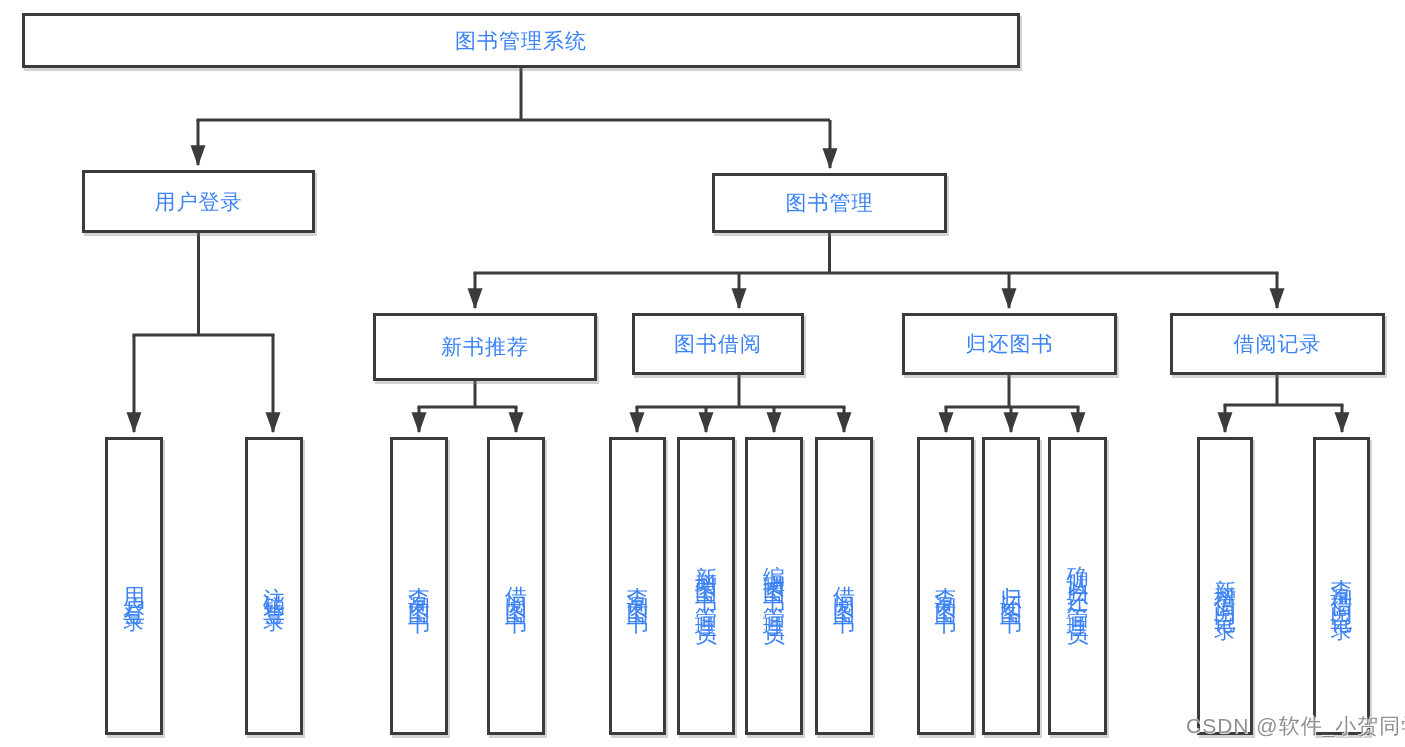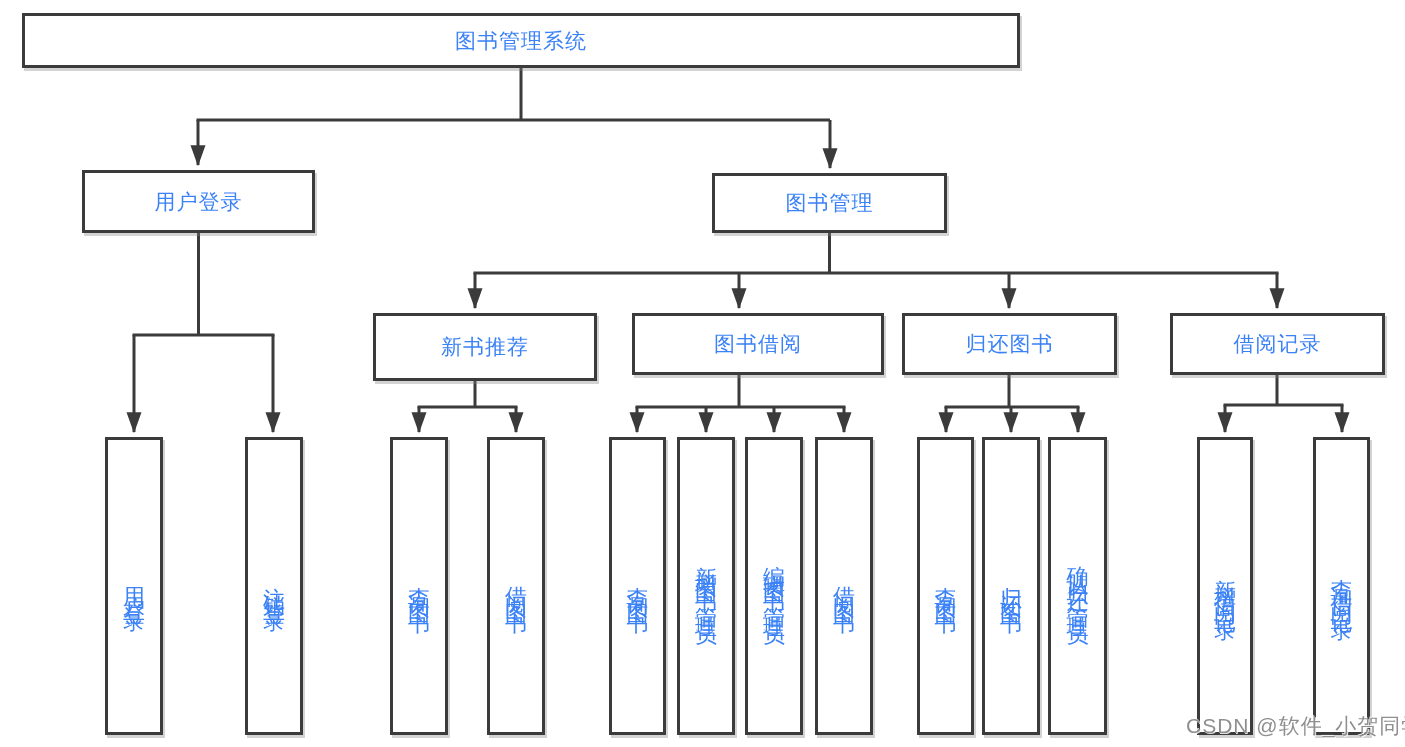--- a/index.html
+++ b/index.html
@@ -103,21 +103,21 @@
   <div class="box hbox" style="left:82px; top:170px; width:233px; height:63px;">
     <span>用户登录</span>
   </div>
   <div class="box hbox" style="left:712px; top:173px; width:235px; height:60px;">
     <span>图书管理</span>
   </div>
 
   <div class="box hbox" style="left:363px; top:313px; width:224px; height:68px;margin-left:10px;">
     <span>新书推荐</span>
   </div>
-  <div class="box hbox" style="left:632px; top:313px; width:252px; height:62px;">
+  <div class="box hbox" style="left:632px; top:313px; width:172px; height:62px;">
     <span>图书借阅</span>
   </div>
   <div class="box hbox" style="left:902px; top:313px; width:215px; height:62px;">
     <span>归还图书</span>
   </div>
   <div class="box hbox" style="left:1170px; top:313px; width:215px; height:62px;">
     <span>借阅记录</span>
   </div>
 
   <div class="box vbox" style="left:105px; top:437px; width:58px; height:298px;">

